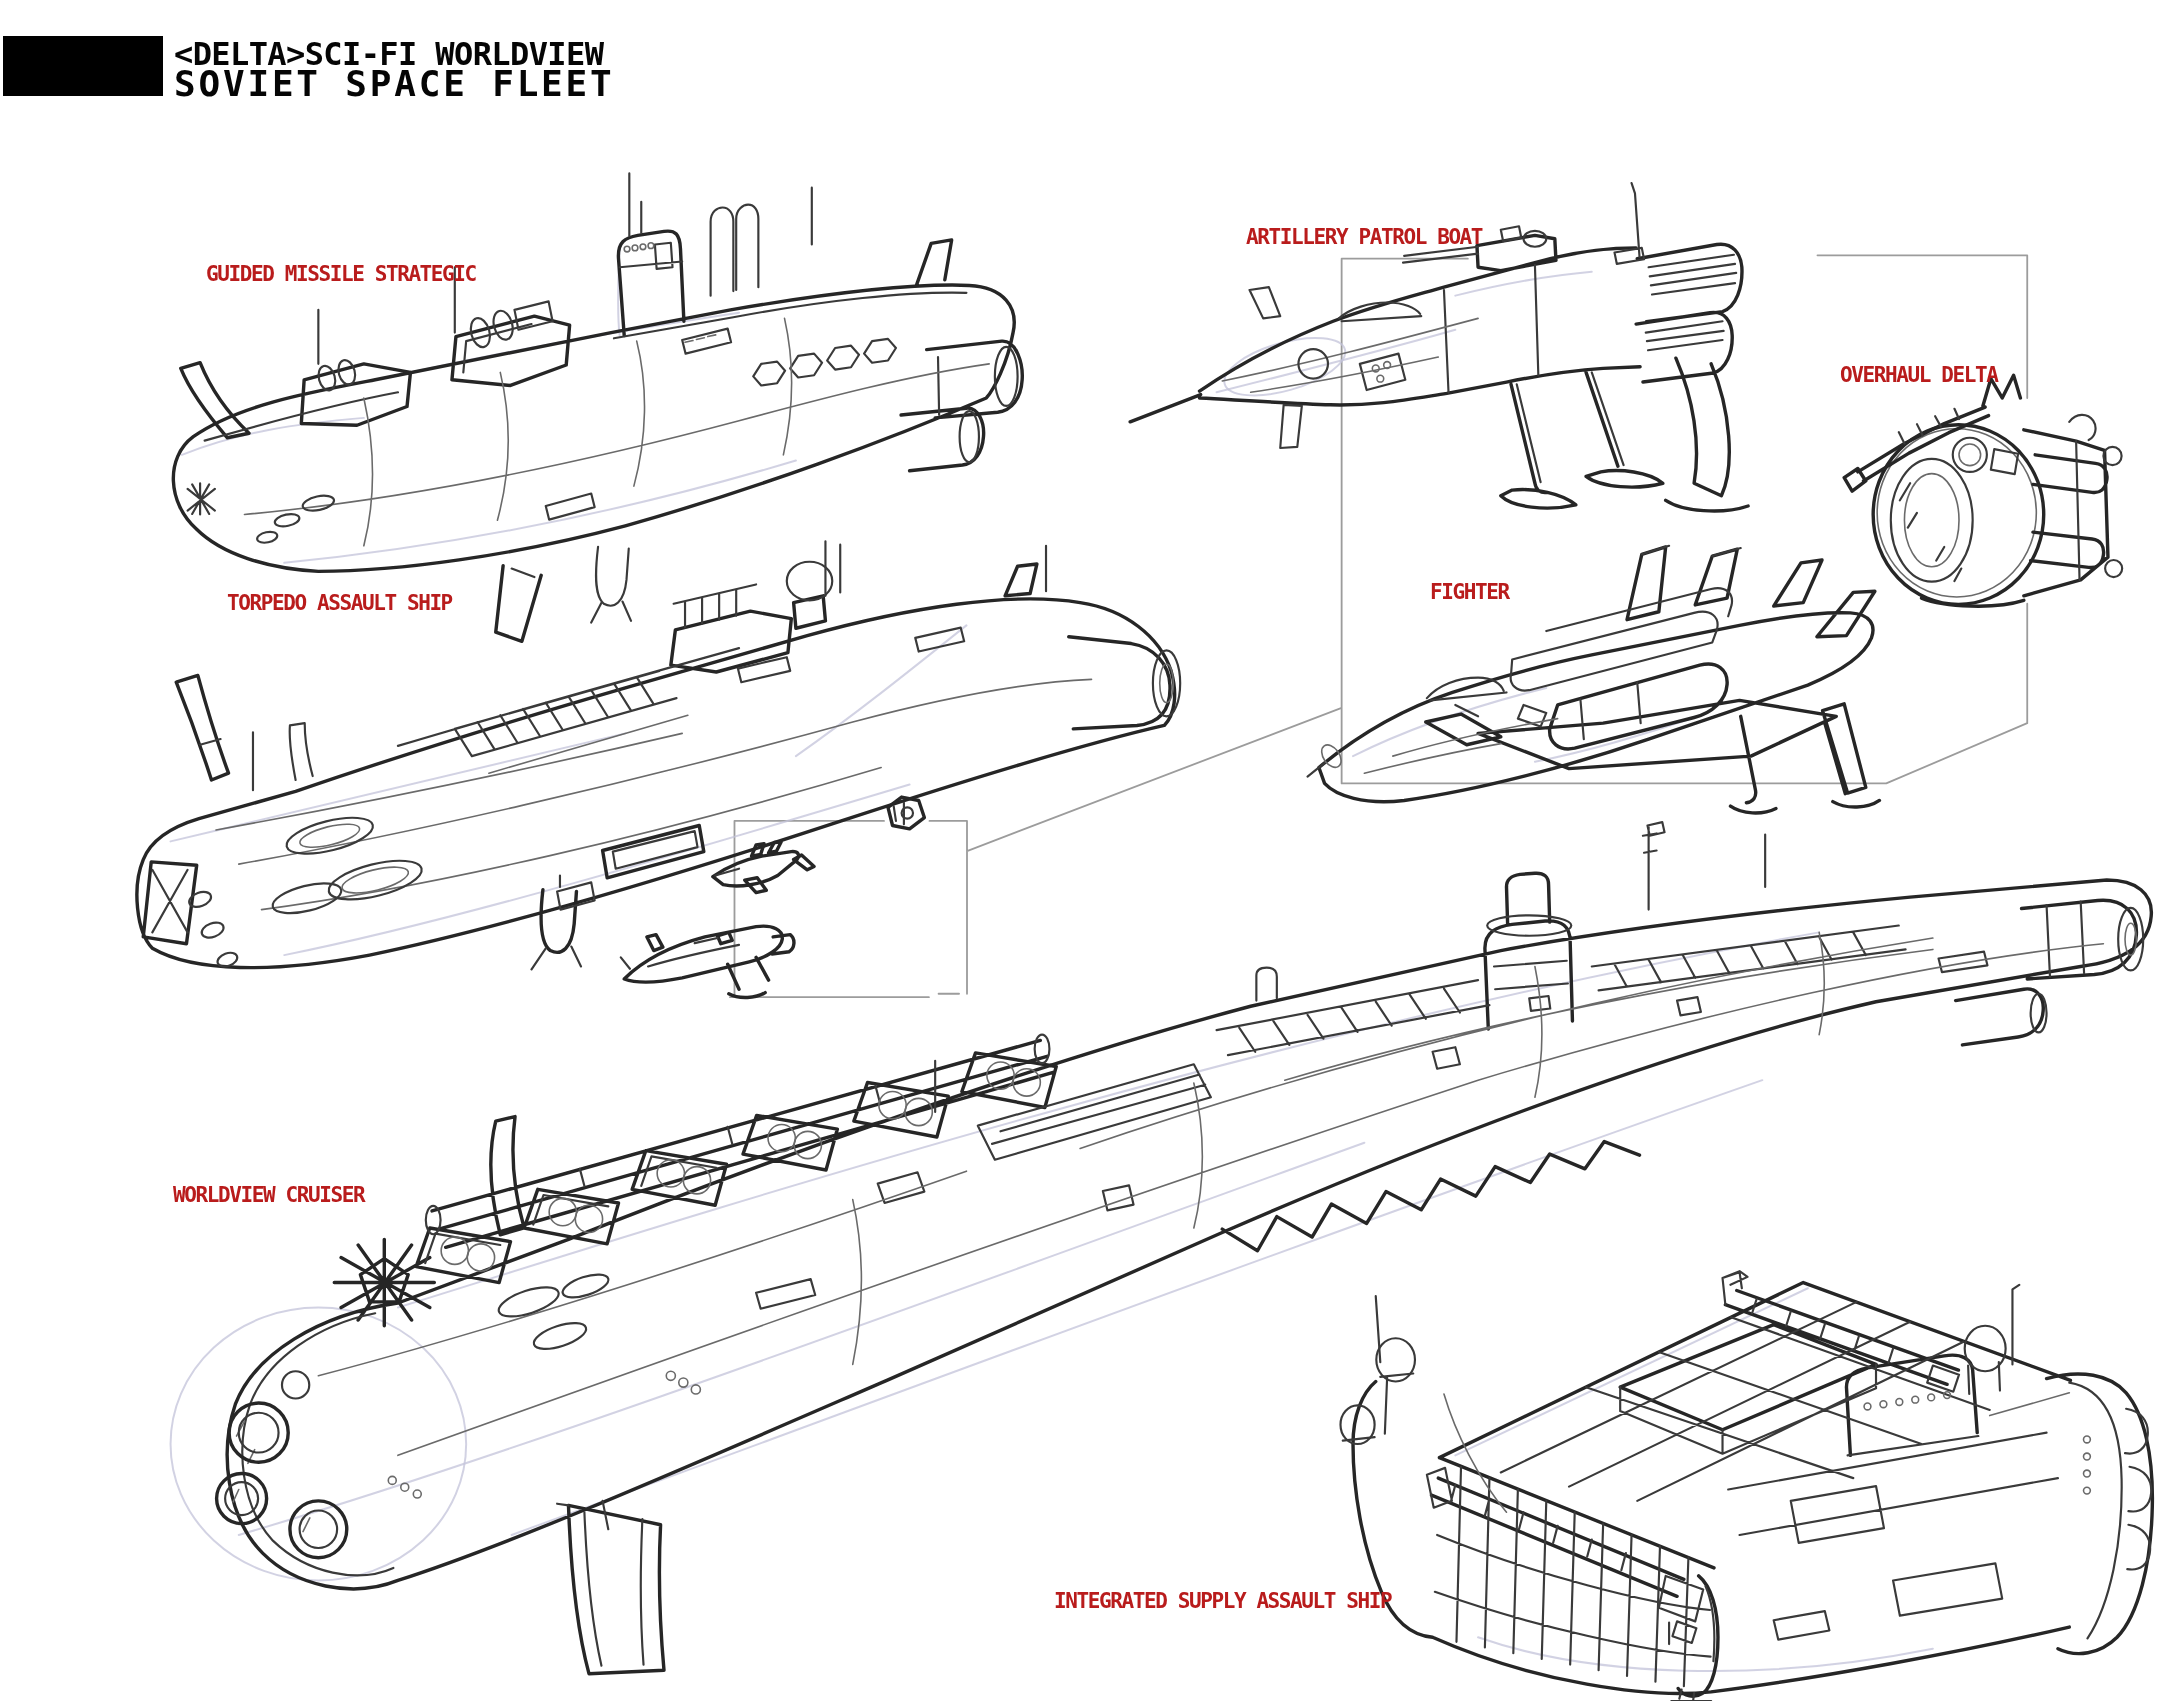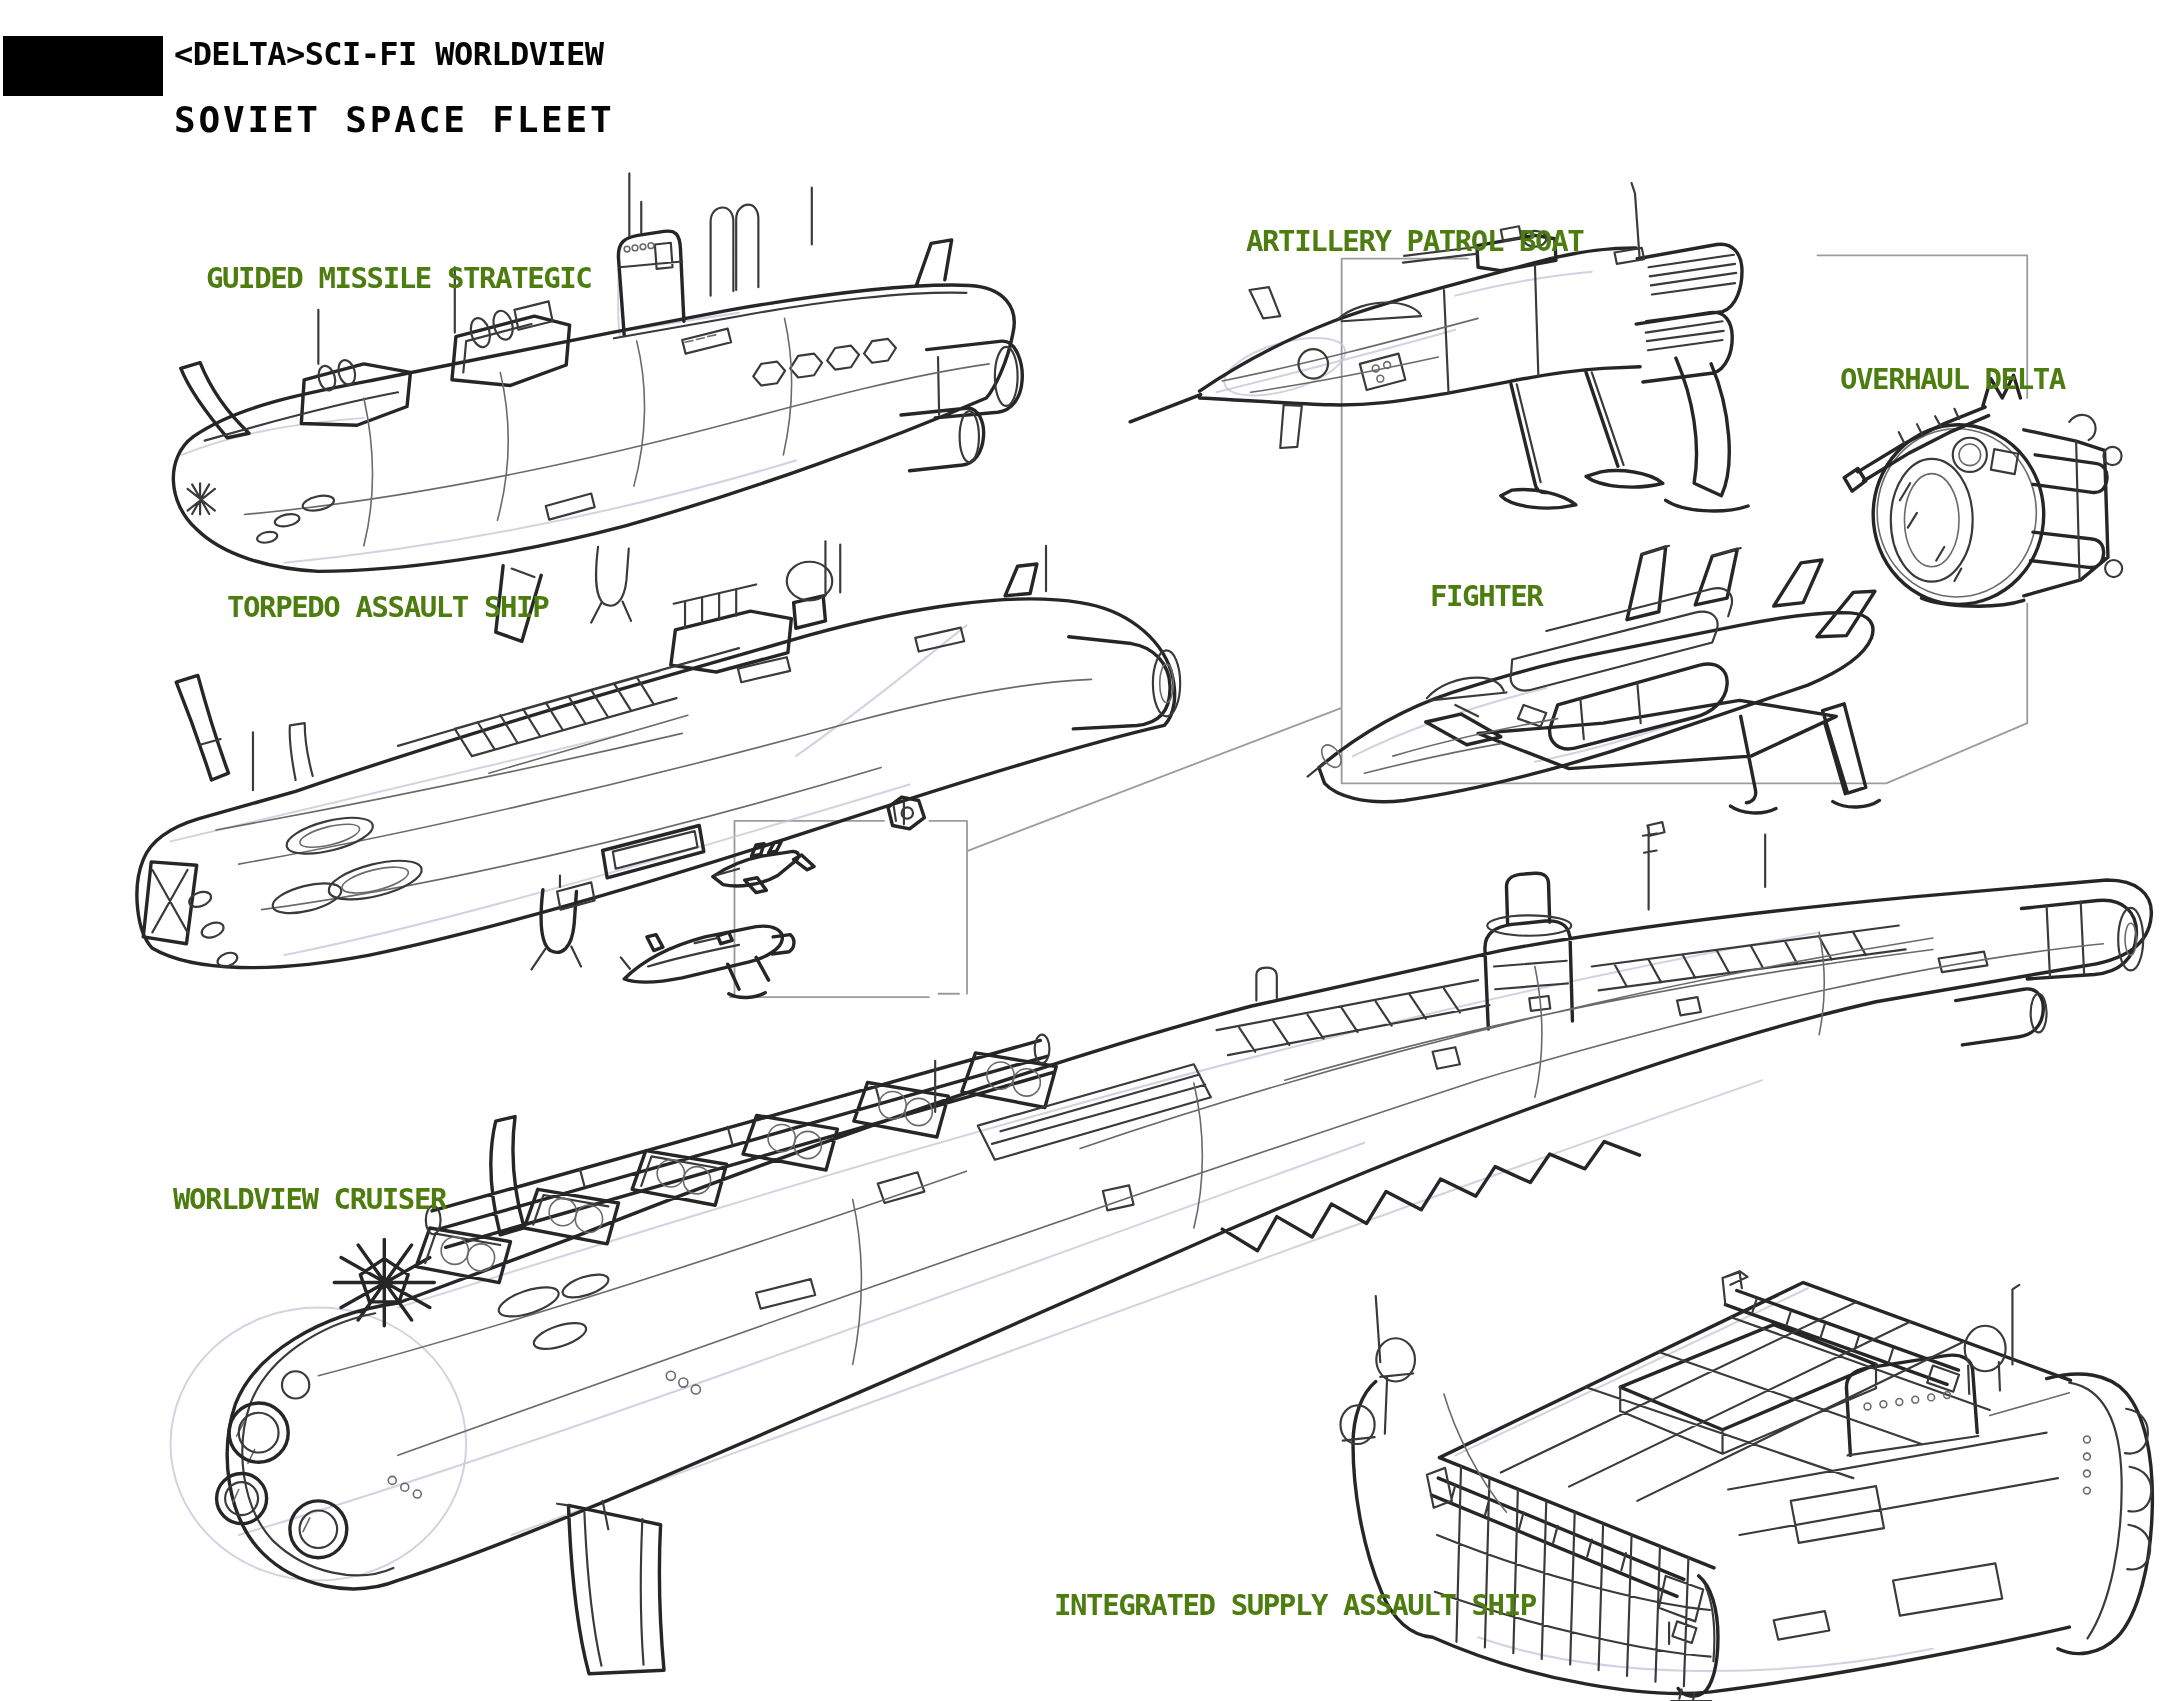--- a/index.html
+++ b/index.html
@@ -12,23 +12,23 @@
   .s1{stroke:#262626;stroke-width:6;}
   .s2{stroke:#3a3a3a;stroke-width:3.8;}
   .s3{stroke:#6a6a6a;stroke-width:2.8;}
   .sc{stroke:#c3c3da;stroke-width:3.5;opacity:.75;}
   .fr{stroke:#9c9c9c;stroke-width:3.2;}
   
   .logo-block{position:absolute;left:3.4px;top:36px;width:160px;height:60px;background:#000;}
   .title1{position:absolute;left:174px;top:38px;font-size:32px;font-weight:bold;
           letter-spacing:-0.6px;color:#050505;line-height:1;white-space:pre;}
   .title2{position:absolute;left:174px;top:66px;font-size:36px;font-weight:bold;
-          letter-spacing:2.8px;color:#050505;line-height:1;white-space:pre;margin-top:36px;}
-  .ship-label{position:absolute;font-size:29px;font-weight:bold;letter-spacing:-1.4px;
-          color:#4d7c0f;line-height:1;white-space:pre;}
+          letter-spacing:2.8px;color:#050505;line-height:1;white-space:pre;}
+  .ship-label{position:absolute;font-size:21px;font-weight:bold;letter-spacing:-1.4px;
+          color:#b91c1c;line-height:1;white-space:pre;}
   .lbl-gmd{left:206px;top:264px;}
   .lbl-apb{left:1246px;top:227px;}
   .lbl-ovh{left:1840px;top:365px;}
   .lbl-tas{left:227px;top:593px;}
   .lbl-ftr{left:1430px;top:582px;}
   .lbl-stc{left:173px;top:1185px;}
   .lbl-isas{left:1054px;top:1591px;}
 </style>
 </head>
 <body>

